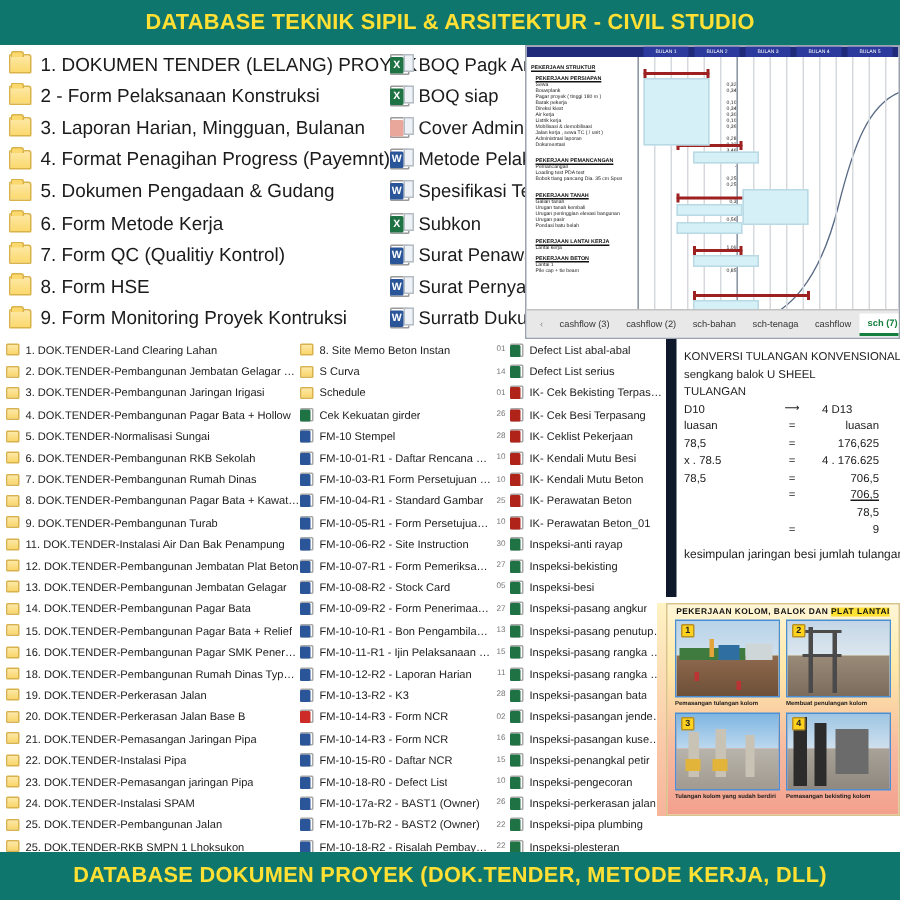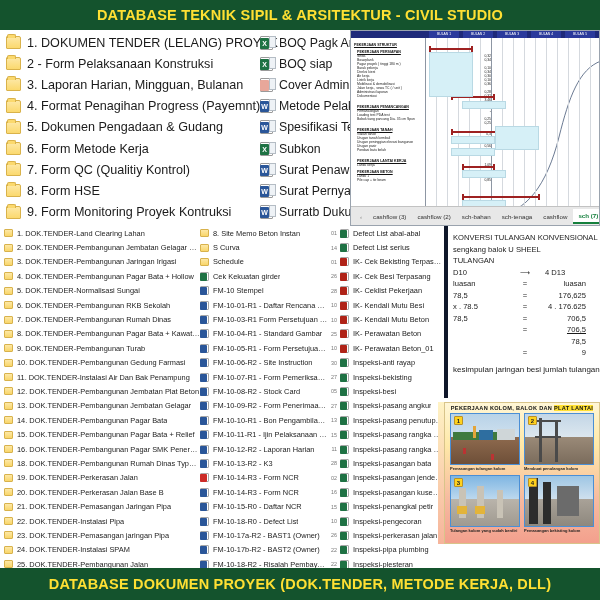--- a/index.html
+++ b/index.html
@@ -4,21 +4,21 @@
 <style>
   * { box-sizing: border-box; margin:0; padding:0; }
   body {
     width:600px; height:600px; overflow:hidden;
     font-family:"Liberation Sans", sans-serif;
     background:#ffffff; position:relative;
   }
 
   
   .banner {
-    background:#14532d; color:#ffe033;
+    background:#0f766e; color:#ffe033;
     display:flex; align-items:center; justify-content:center;
     font-weight:bold; letter-spacing:.2px;
   }
   #top-banner { height:30px; font-size:14.5px; }
   #bottom-banner {
     position:absolute; left:0; bottom:0; width:600px; height:32px;
     font-size:14.5px;
     text-align:center;
   }
 
@@ -120,21 +120,21 @@
   }
   .di.x i { background:#1f7244; }
   .di.w i { background:#2a5699; }
   .di.p i { background:#cc2b27; }
   .di.r i { background:#b02318; }
   .li .lbl { font-size:7.4px; color:#1b1b1b; white-space:nowrap; overflow:hidden; text-overflow:ellipsis; }
 
   
   #konv {
     position:absolute; left:444px; top:0px; width:156px; height:172px;
-    background:#fff; border-left:4px solid #0f172a; padding:6px 4px 0 5px;
+    background:#fff; border-left:7px solid #0f172a; padding:6px 4px 0 5px;
   }
   #konv .kline { font-size:7.6px; color:#1b1b1b; line-height:11.5px; white-space:nowrap; }
   #konv .krow { display:flex; font-size:7.6px; line-height:11.5px; color:#1b1b1b; }
   #konv .kl { width:52px; }
   #konv .km { width:40px; text-align:center; }
   #konv .kr { flex:1; text-align:right; padding-right:10px; }
   #konv .kr.u { text-decoration:underline; }
   #konv .arrow { width:40px; text-align:center; font-size:7px; }
   #konv .concl { font-size:8px; margin-top:6px; white-space:nowrap; color:#1b1b1b; }
 
@@ -487,24 +487,20 @@
       <div class="li">
         <span class="fi"></span>
         <span class="lbl">8. DOK.TENDER-Pembangunan Pagar Bata + Kawat Duri</span>
       </div>
       <div class="li">
         <span class="fi"></span>
         <span class="lbl">9. DOK.TENDER-Pembangunan Turab</span>
       </div>
       <div class="li">
         <span class="fi"></span>
-        <span class="lbl">10. DOK.TENDER-Pembangunan Gedung Farmasi</span>
-      </div>
-      <div class="li">
-        <span class="fi"></span>
         <span class="lbl">11. DOK.TENDER-Instalasi Air Dan Bak Penampung</span>
       </div>
       <div class="li">
         <span class="fi"></span>
         <span class="lbl">12. DOK.TENDER-Pembangunan Jembatan Plat Beton</span>
       </div>
       <div class="li">
         <span class="fi"></span>
         <span class="lbl">13. DOK.TENDER-Pembangunan Jembatan Gelagar</span>
       </div>

